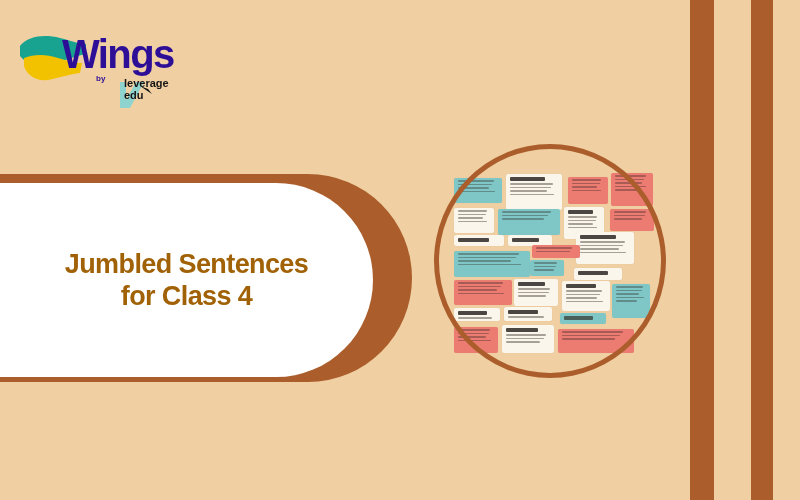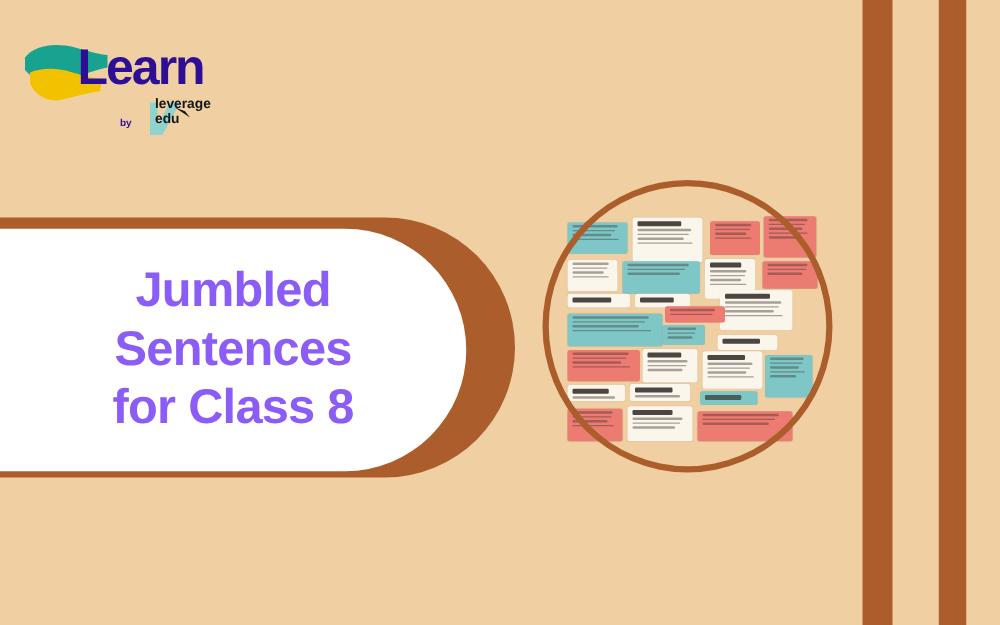--- a/index.html
+++ b/index.html
@@ -62,37 +62,37 @@
     background:#ffffff;
     border-radius:0 97px 97px 0;
     display:flex;align-items:center;justify-content:center;
   }
   .panel-inner{
     width:340px;margin-left:140px;
     text-align:center;
   }
   .title{
     margin:0;
-    font-size:39px;line-height:1.20;
+    font-size:27px;line-height:1.20;
     font-weight:bold;
     letter-spacing:-0.6px;
-    color:#8b5cf6;
+    color:#a16207;
     font-family:"Liberation Sans",sans-serif;
   }
 
   
   .logo{position:absolute;left:14px;top:16px;width:170px;height:95px;}
   .logo-word{
     position:absolute;left:48px;top:16px;
     font-size:40px;font-weight:bold;letter-spacing:-1.6px;
     color:#2d0e96;
     font-family:"Liberation Sans",sans-serif;
   }
   .logo-by{
-    position:absolute;left:82px;top:78px;
+    position:absolute;left:82px;top:58px;
     font-size:8px;font-weight:bold;color:#2d0e96;
     font-family:"Liberation Sans",sans-serif;
   }
   .logo-lev{
     position:absolute;left:110px;top:62px;
     font-size:11px;font-weight:bold;line-height:1.05;
     color:#141414;
     font-family:"Liberation Sans",sans-serif;
   }
 
@@ -113,21 +113,21 @@
 
 <div class="stage">
 
   <div class="logo">
     <svg width="170" height="95" viewBox="0 0 170 95">
       <path d="M6 30 C14 20 30 18 46 22 C58 25 66 28 72 28 L72 38 C62 40 52 44 40 48 C26 52 12 48 6 40 Z" fill="#18a391"></path>
       <path d="M10 42 C20 38 32 38 44 42 C54 45 62 47 68 47 L66 57 C56 58 44 62 34 64 C22 66 12 58 10 50 Z" fill="#f2c200"></path>
       <path d="M106 66 L106 92 L116 92 L130 66 L122 66 L112 84 L112 66 Z" fill="#8fd3cf"></path>
       <path d="M126 70 L138 78 L134 73 Z" fill="#111111"></path>
     </svg>
-    <div class="logo-word">Learn</div>
+    <div class="logo-word">Wings</div>
     <div class="logo-by">by</div>
     <div class="logo-lev">leverage edu</div>
   </div>
 
   <div class="stripe stripe-1"></div>
   <div class="stripe stripe-2"></div>
 
   <div class="circle-wrap">
     <div class="collage" id="collage">
         <div class="card teal" style="left: 2px; top: 14px; width: 48px; height: 25px;">
@@ -266,19 +266,19 @@
         </div>
       </div>
     <div class="circle-ring"></div>
   </div>
 
   <div class="arc"></div>
   <div class="panel">
     <div class="panel-inner">
       <h1 class="title">
         <span>Jumbled Sentences</span><br>
-        <span>for Class 8</span>
+        <span>for Class 4</span>
       </h1>
     </div>
   </div>
 
 
 </div>
 
 </body></html>

